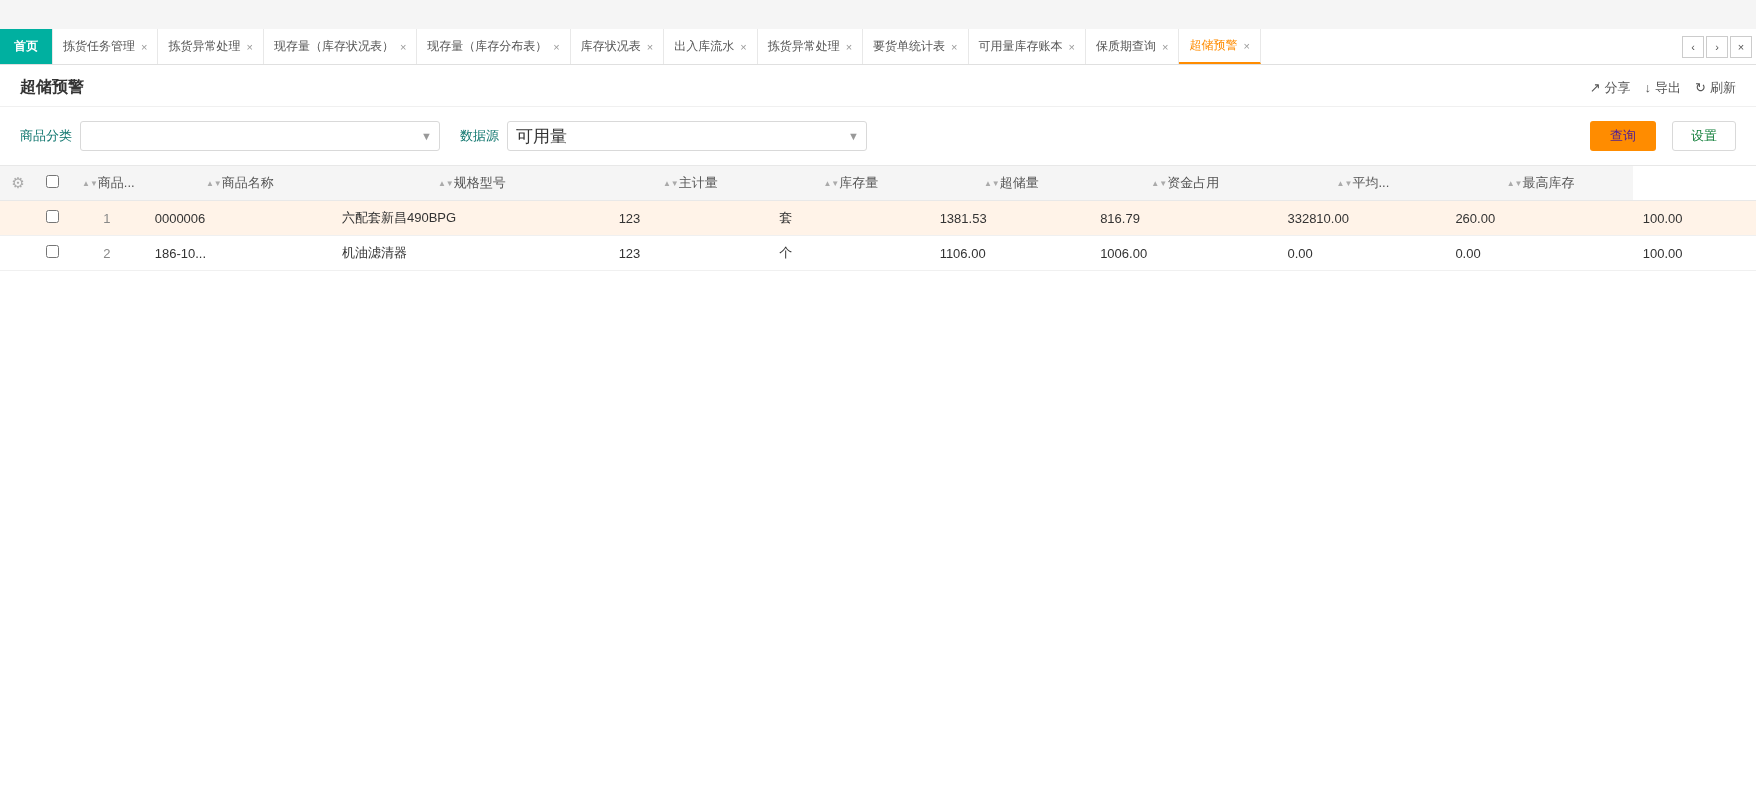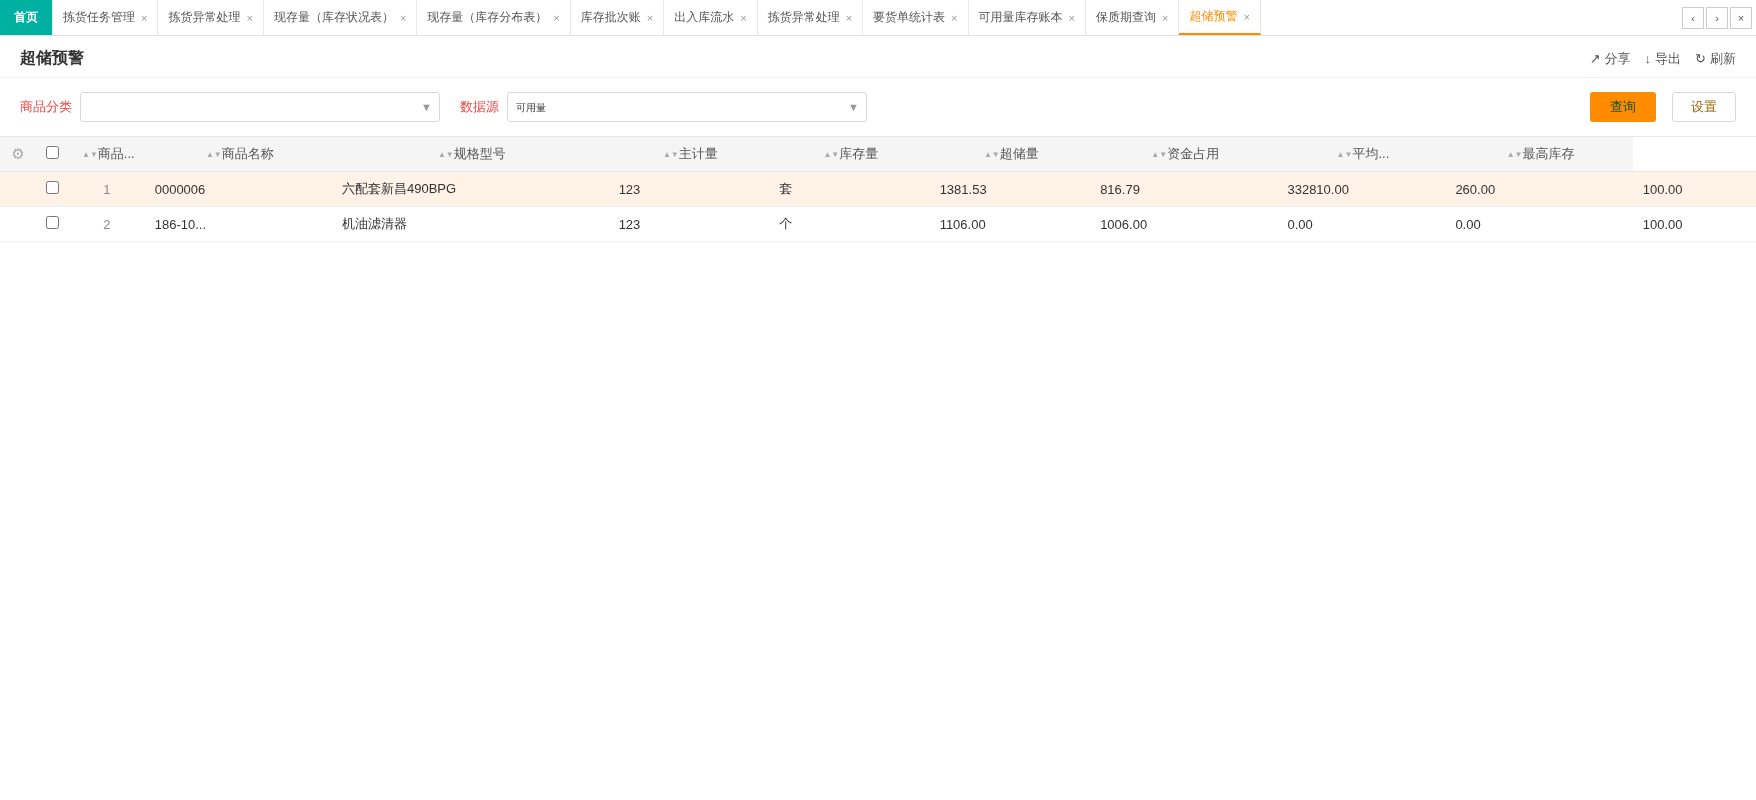--- a/index.html
+++ b/index.html
@@ -6,20 +6,21 @@
     body { font-family: 'Microsoft YaHei', Arial, sans-serif; font-size: 13px; background: #f5f5f5; color: #333; }
 
     
     .topbar {
       display: flex;
       align-items: center;
       background: #fff;
       border-bottom: 1px solid #e0e0e0;
       height: 36px;
       overflow: hidden;
+      margin-top: 29px;
     }
     .topbar-tab {
       display: flex;
       align-items: center;
       padding: 16px 10px;
       height: 100%;
       white-space: nowrap;
       cursor: pointer;
       font-size: 12px;
       color: #555;
@@ -104,31 +105,31 @@
       padding: 14px 20px;
       gap: 20px;
       background: #fff;
     }
     .filter-item {
       display: flex;
       align-items: center;
       gap: 8px;
     }
     .filter-label {
-      color: #ef4444;
+      color: #0f766e;
       white-space: nowrap;
       font-size: 13px;
     }
     .filter-select {
       width: 360px;
       height: 30px;
       border: 1px solid #d9d9d9;
       border-radius: 3px;
       padding: 0 19px 0 8px;
-      font-size: 10px;
+      font-size: 17px;
       color: #333;
       background: #fff;
       appearance: none;
       cursor: pointer;
       position: relative;
     }
     .filter-select-wrap {
       position: relative;
       display: inline-block;
     }
@@ -136,31 +137,31 @@
       position: absolute;
       right: 8px;
       top: 50%;
       transform: translateY(-50%);
       color: #999;
       pointer-events: none;
       font-size: 11px;
     }
     .btn-query {
       background: #ff8c00;
-      color: #14532d;
+      color: #4c1d95;
       border: none;
       border-radius: 3px;
       padding: 6px 20px;
       font-size: 13px;
       cursor: pointer;
       margin-left: auto;
     }
     .btn-settings {
       background: #fff;
-      color: #a16207;
+      color: #15803d;
       border: 1px solid #d9d9d9;
       border-radius: 3px;
       padding: 5px 18px;
       font-size: 13px;
       cursor: pointer;
       margin-left: 8px;
     }
 
     
     .table-wrap {
@@ -244,21 +245,21 @@
       </div>
       <div class="topbar-tab">
         <span>现存量（库存状况表）</span>
         <span class="close-x">×</span>
       </div>
       <div class="topbar-tab">
         <span>现存量（库存分布表）</span>
         <span class="close-x">×</span>
       </div>
       <div class="topbar-tab">
-        <span>库存批次账</span>
+        <span>库存状况表</span>
         <span class="close-x">×</span>
       </div>
       <div class="topbar-tab">
         <span>出入库流水</span>
         <span class="close-x">×</span>
       </div>
       <div class="topbar-tab">
         <span>拣货异常处理</span>
         <span class="close-x">×</span>
       </div>

